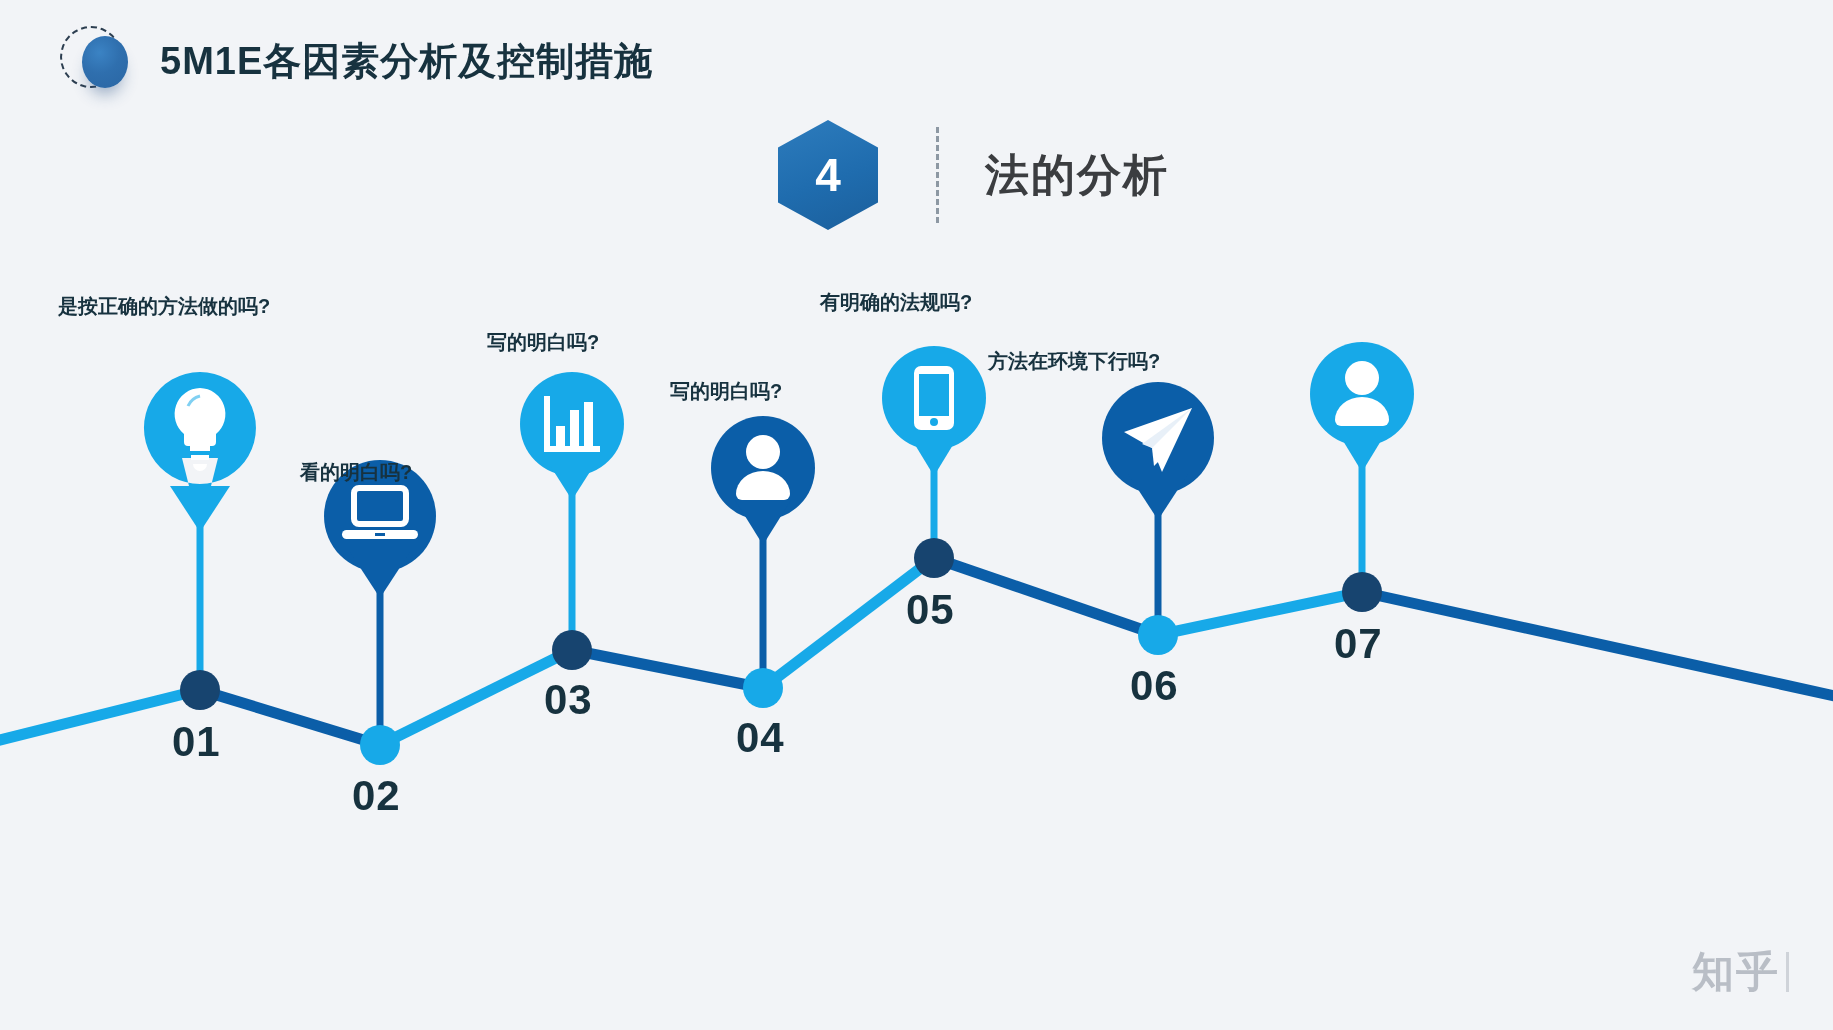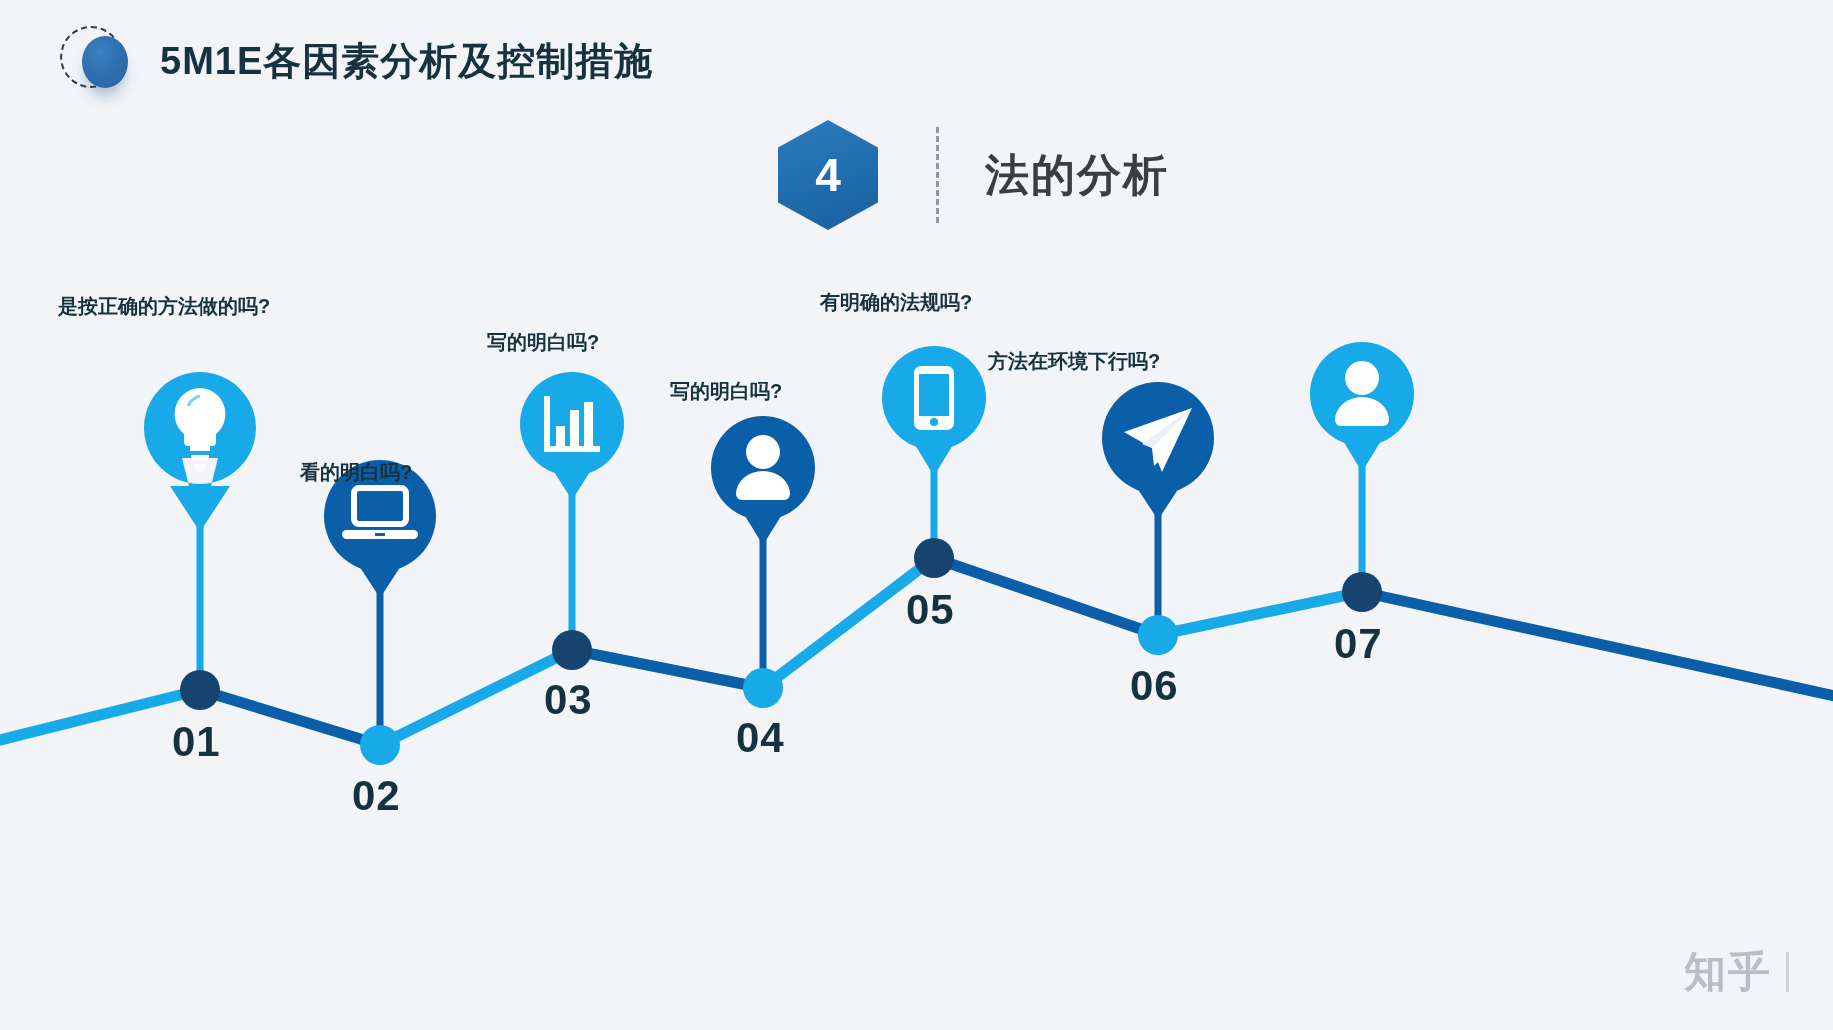--- a/index.html
+++ b/index.html
@@ -49,21 +49,21 @@
   .nodenum{
     position:absolute;font-size:42px;font-weight:bold;color:#17323f;letter-spacing:1px;
   }
   
   .qlabel{
     position:absolute;font-size:20px;font-weight:bold;color:#17323f;white-space:nowrap;
   }
 
   
   .watermark{
-    position:absolute;right:44px;bottom:30px;display:flex;align-items:center;gap:14px;
+    position:absolute;right:44px;bottom:30px;display:flex;align-items:center;gap:6px;
     color:#b9bec6;font-size:40px;font-weight:bold;letter-spacing:2px;
   }
   .wm-logo{font-size:42px;font-weight:bold;color:#b9bec6;}
   .wm-sep{width:3px;height:40px;background:#cfd3d9;}
 </style>
 </head>
 <body>
 
 <div class="stage">
 

